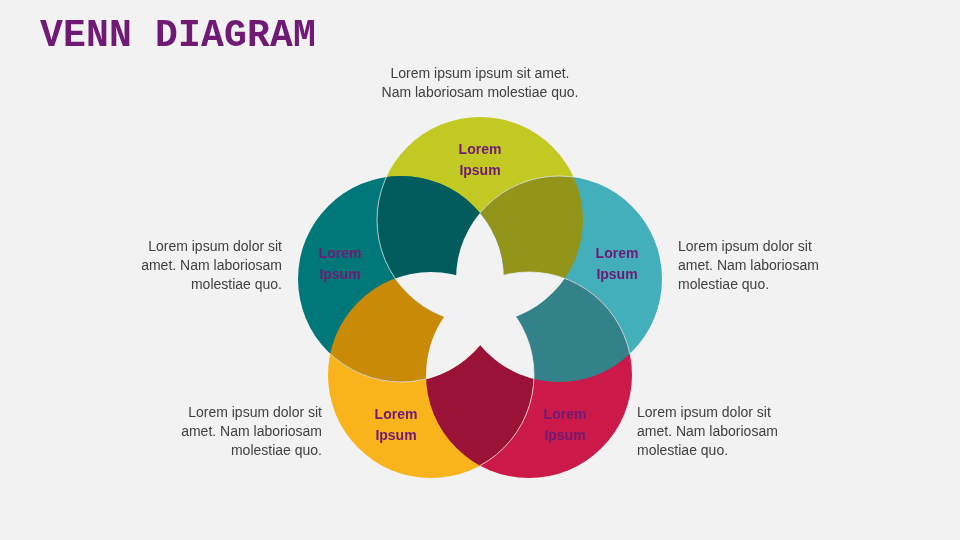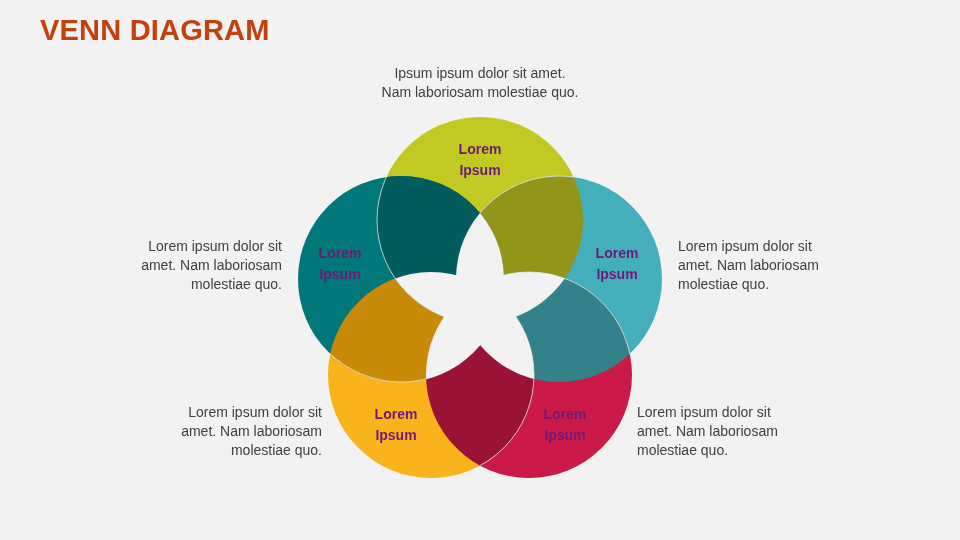--- a/index.html
+++ b/index.html
@@ -4,43 +4,44 @@
 <style>
   html, body { margin: 0; padding: 0; }
   body {
     width: 960px; height: 540px; overflow: hidden;
     background: #f2f2f2;
     font-family: "Liberation Sans", "DejaVu Sans", sans-serif;
     position: relative;
   }
   .title {
     position: absolute; left: 40px; top: 14px;
-    font-size: 29px; font-weight: bold; color: #c2410c;
+    font-size: 38px; font-weight: bold; color: #701a75;
     letter-spacing: 0.2px;
+    font-family: Liberation Mono, monospace;
   }
   .desc {
     position: absolute; font-size: 14px; line-height: 19px; color: #404040;
     width: 190px;
   }
   .desc.top { left: 355px; top: 64px; width: 250px; text-align: center; }
   .desc.l { text-align: right; }
   .desc.r { text-align: left; }
   svg.venn { position: absolute; left: 0; top: 0; }
   .lbl {
     position: absolute; width: 90px; text-align: center;
     color: #701a75; font-weight: bold; font-size: 14px; line-height: 21px;
   }
 </style>
 </head>
 <body>
 
 <div class="title">VENN DIAGRAM</div>
 
 <div class="desc top">
-  <div>Ipsum ipsum dolor sit amet.</div>
+  <div>Lorem ipsum ipsum sit amet.</div>
   <div>Nam laboriosam molestiae quo.</div>
 </div>
 
 <div class="desc l" style="left:92px; top:237px;">
   <div>Lorem ipsum dolor sit</div>
   <div>amet. Nam laboriosam</div>
   <div>molestiae quo.</div>
 </div>
 
 <div class="desc r" style="left:678px; top:237px;">

